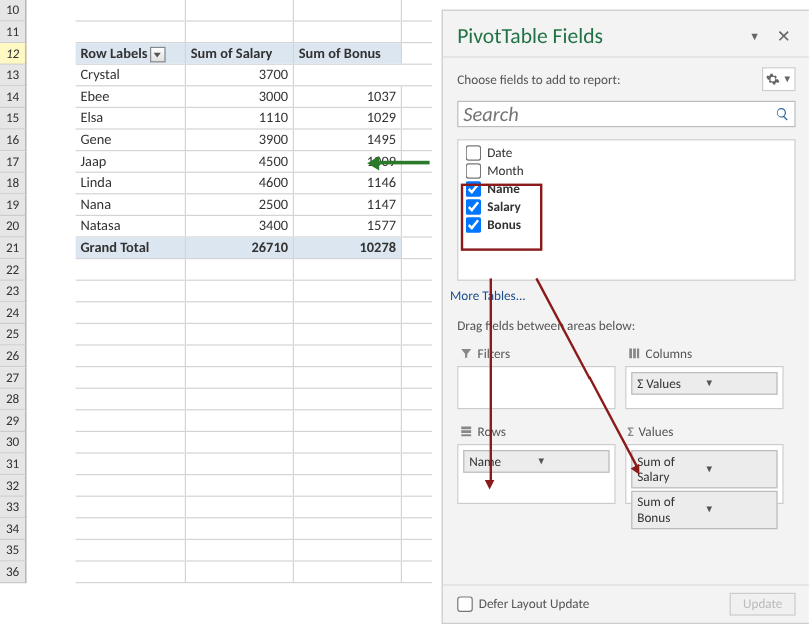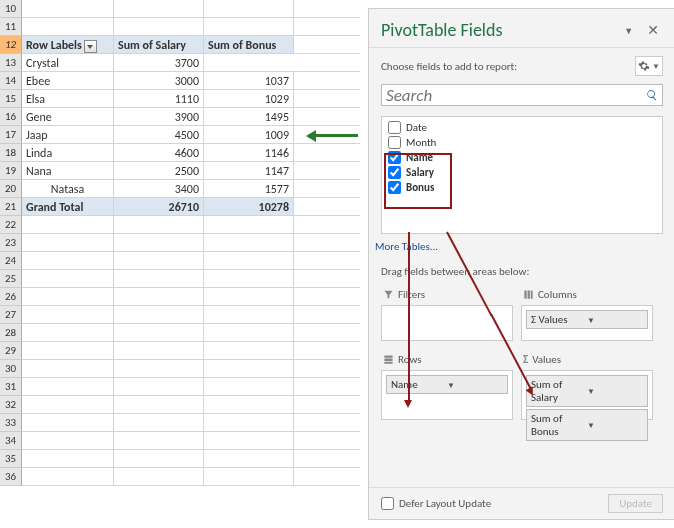--- a/index.html
+++ b/index.html
@@ -2,31 +2,31 @@
 <html><head>
 <meta charset="utf-8">
 <style>
 * { box-sizing: border-box; margin: 0; padding: 0; font-family: Calibri, Arial, sans-serif; }
 body { background: #fff; font-size: 12px; color: #333; position: relative; width: 674px; height: 528px; overflow: hidden; }
 
 .sheet { position: absolute; left: 0; top: 0; width: 360px; }
 .row-hdrs { float: left; width: 22px; }
 .row-hdr { height: 18px; line-height: 18px; background: #e6e6e6; border-bottom: 1px solid #ccc; border-right: 1px solid #aaa; text-align: center; font-size: 11px; color: #333; }
 .grid { margin-left: 22px; }
-.grow { display: flex; height: 18px; border-bottom: 1px solid #d4d4d4; }
+.grow { display: flex; height: 18px; border-bottom: 1px solid #d4d4d4; margin-left: 41px; }
 .cell { border-right: 1px solid #d4d4d4; padding: 0 4px; line-height: 18px; overflow: hidden; white-space: nowrap; }
 .cA { width: 92px; }
 .cB { width: 90px; text-align: right; }
 .cC { width: 90px; text-align: right; }
 .hdr-row .cell { background: #dce6f1; font-weight: bold; text-align: left; }
 .hdr-row .cB, .hdr-row .cC { text-align: left; }
 .total-row .cell { background: #dce6f1; font-weight: bold; }
 .filter-btn { display: inline-block; width: 13px; height: 13px; border: 1px solid #888; background: linear-gradient(#fff,#e0e0e0); vertical-align: middle; margin-left: 2px; position: relative; }
 .filter-btn::after { content: ""; position: absolute; left: 2px; top: 4px; border-left: 3px solid transparent; border-right: 3px solid transparent; border-top: 4px solid #555; }
-.row-hdr.sel { background: #fdba74; font-style: italic; }
+.row-hdr.sel { background: #fef9c3; font-style: italic; }
 
 
 .arrow { position: absolute; }
 .arrow-line { background: #2a7a2a; position: absolute; }
 .arrow-head { position: absolute; width: 0; height: 0; }
 
 
 .pane { position: absolute; left: 368px; top: 8px; width: 308px; height: 512px; background: #f3f3f3; border: 1px solid #ccc; display: flex; flex-direction: column; }
 .pane-top { padding: 10px 12px 6px 12px; border-bottom: 1px solid #ddd; display: flex; align-items: center; }
 .pane-title { color: #217346; font-size: 18px; font-weight: 300; flex: 1; }
@@ -142,21 +142,21 @@
           <div class="cell cA" style="text-align:left">Linda</div>
           <div class="cell cB">4600</div>
           <div class="cell cC">1146</div>
         </div>
         <div class="grow">
           <div class="cell cA" style="text-align:left">Nana</div>
           <div class="cell cB">2500</div>
           <div class="cell cC">1147</div>
         </div>
         <div class="grow">
-          <div class="cell cA" style="text-align:center">Natasa</div>
+          <div class="cell cA" style="text-align:left">Natasa</div>
           <div class="cell cB">3400</div>
           <div class="cell cC">1577</div>
         </div>
       </div>
     <div class="grow total-row">
       <div class="cell cA" style="text-align:left">Grand Total</div>
       <div class="cell cB">26710</div>
       <div class="cell cC">10278</div>
     </div>
     <div id="emptyrows">

